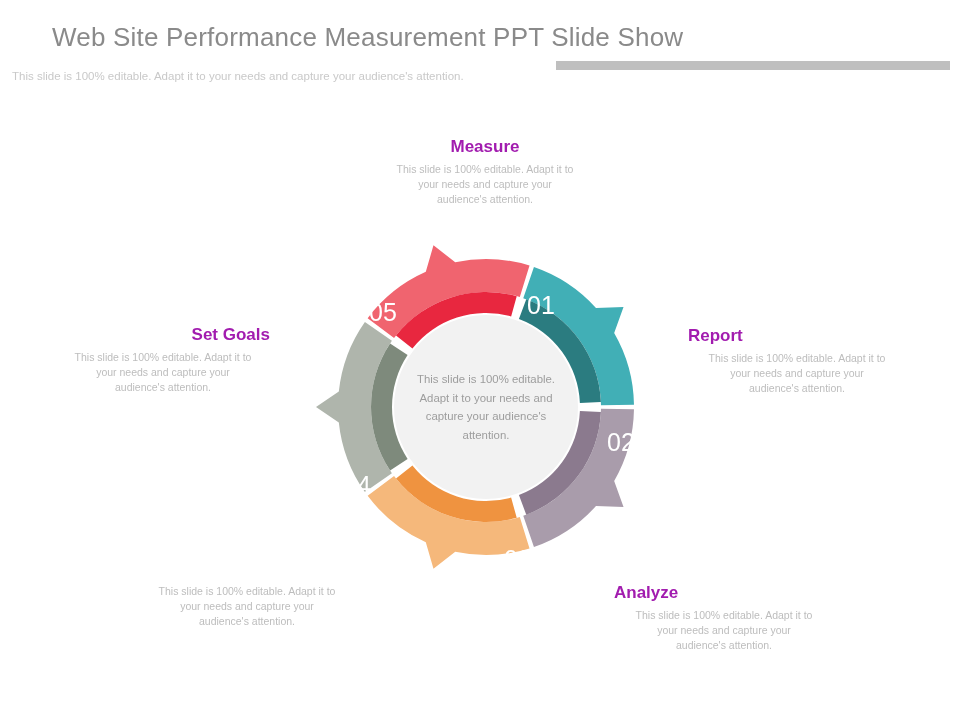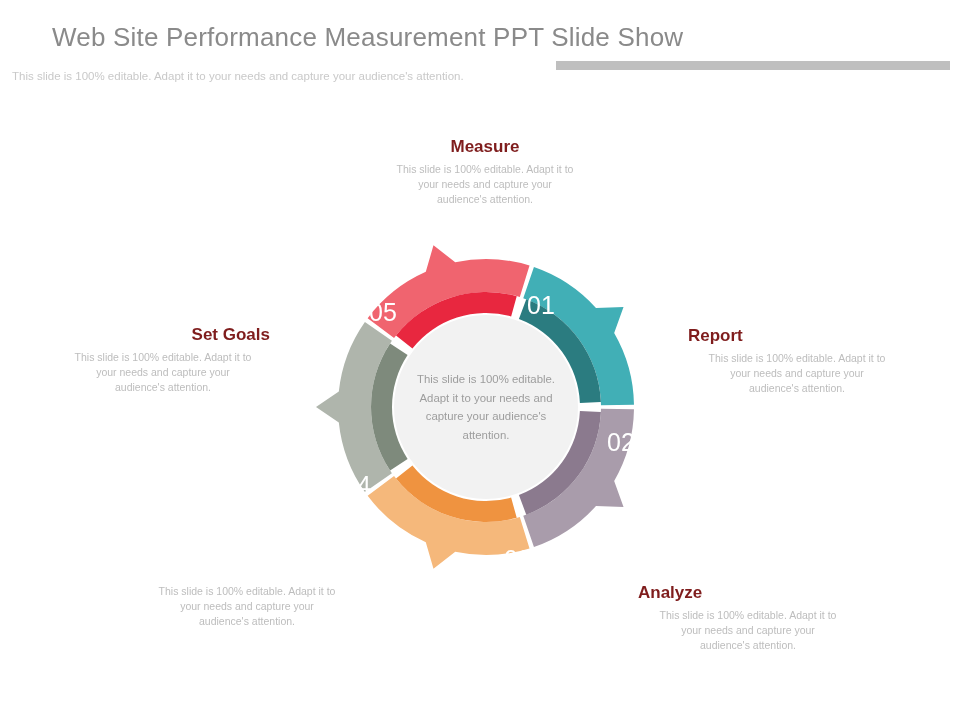--- a/index.html
+++ b/index.html
@@ -22,33 +22,33 @@
     white-space:nowrap;
   }
   .header-bar{
     position:absolute;left:556px;top:61px;width:394px;height:9px;
     background:#bfbfbf;
   }
 
   
   .cap{position:absolute;}
   .cap .cap-title{
-    font-size:17px;font-weight:700;color:#7f1d1d;margin:0 0 5px 0;
+    font-size:17px;font-weight:700;color:#a21caf;margin:0 0 5px 0;
     line-height:1.1;
   }
   .cap .cap-body{
     font-size:10.5px;font-weight:400;color:#bdbdbd;line-height:1.45;text-align:center;
   }
   .cap.ta-c{text-align:center;}
   .cap.ta-l{text-align:left;}
   .cap.ta-r{text-align:right;}
 
   #cap-measure {left:362px;top:138px;width:246px;}
   #cap-report  {left:688px;top:327px;width:218px;}
-  #cap-analyze {left:614px;top:584px;width:220px;margin-left:24px;}
+  #cap-analyze {left:614px;top:584px;width:220px;}
   #cap-optimize{left:140px;top:584px;width:214px;}
   #cap-setgoals{left:56px;top:326px;width:214px;}
 
   
   #wheel{position:absolute;left:296px;top:216px;width:380px;height:382px;}
   #wheel svg{display:block;width:380px;height:382px;overflow:visible;}
 
   .seg-num{
     font-family:"Liberation Sans","DejaVu Sans",sans-serif;
     font-size:25px;fill:#ffffff;font-weight:400;

